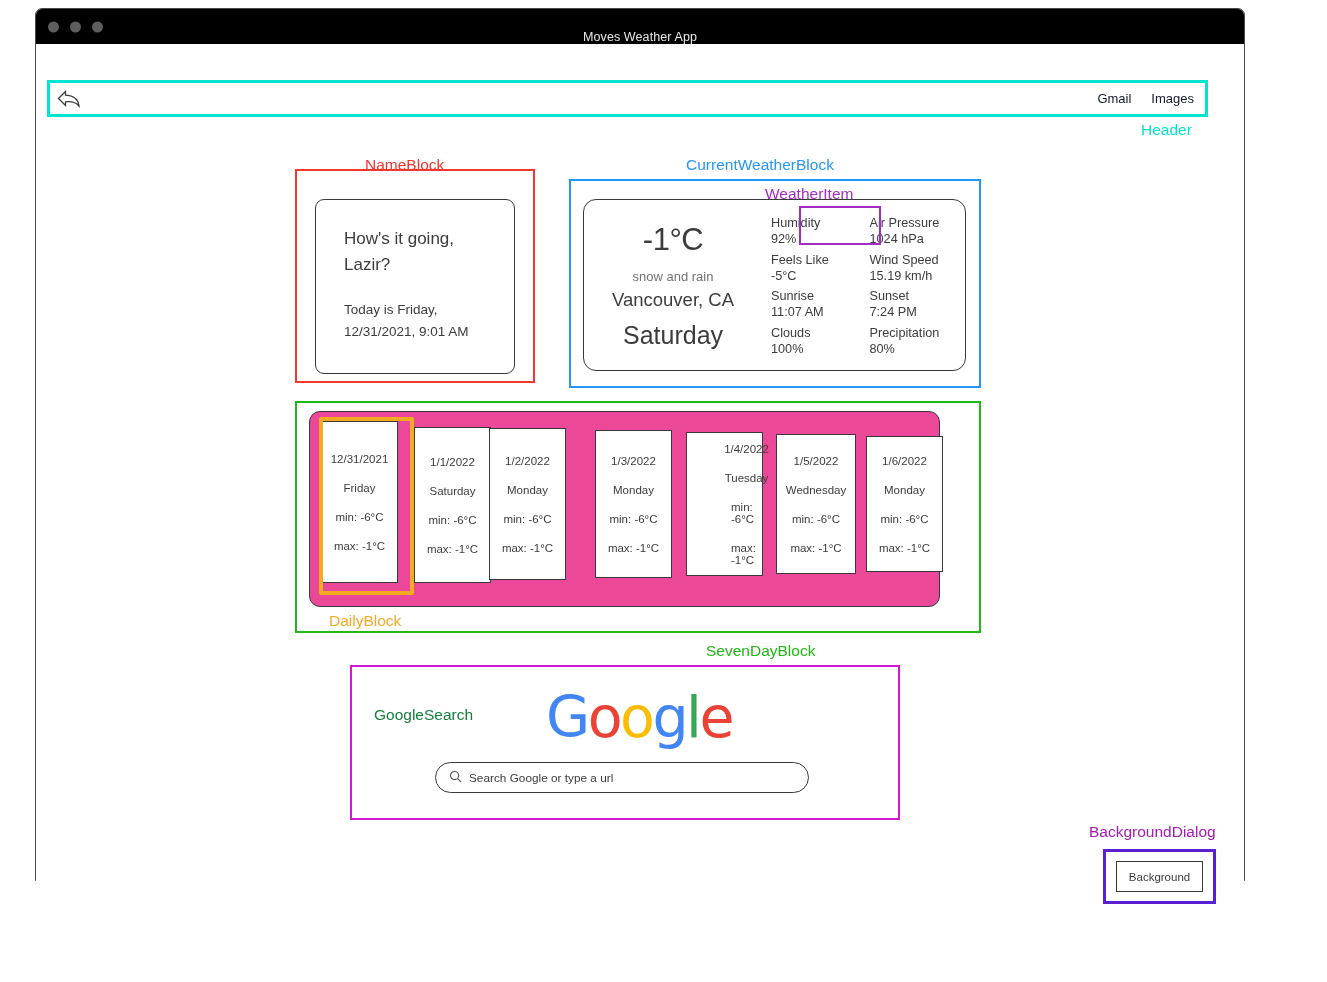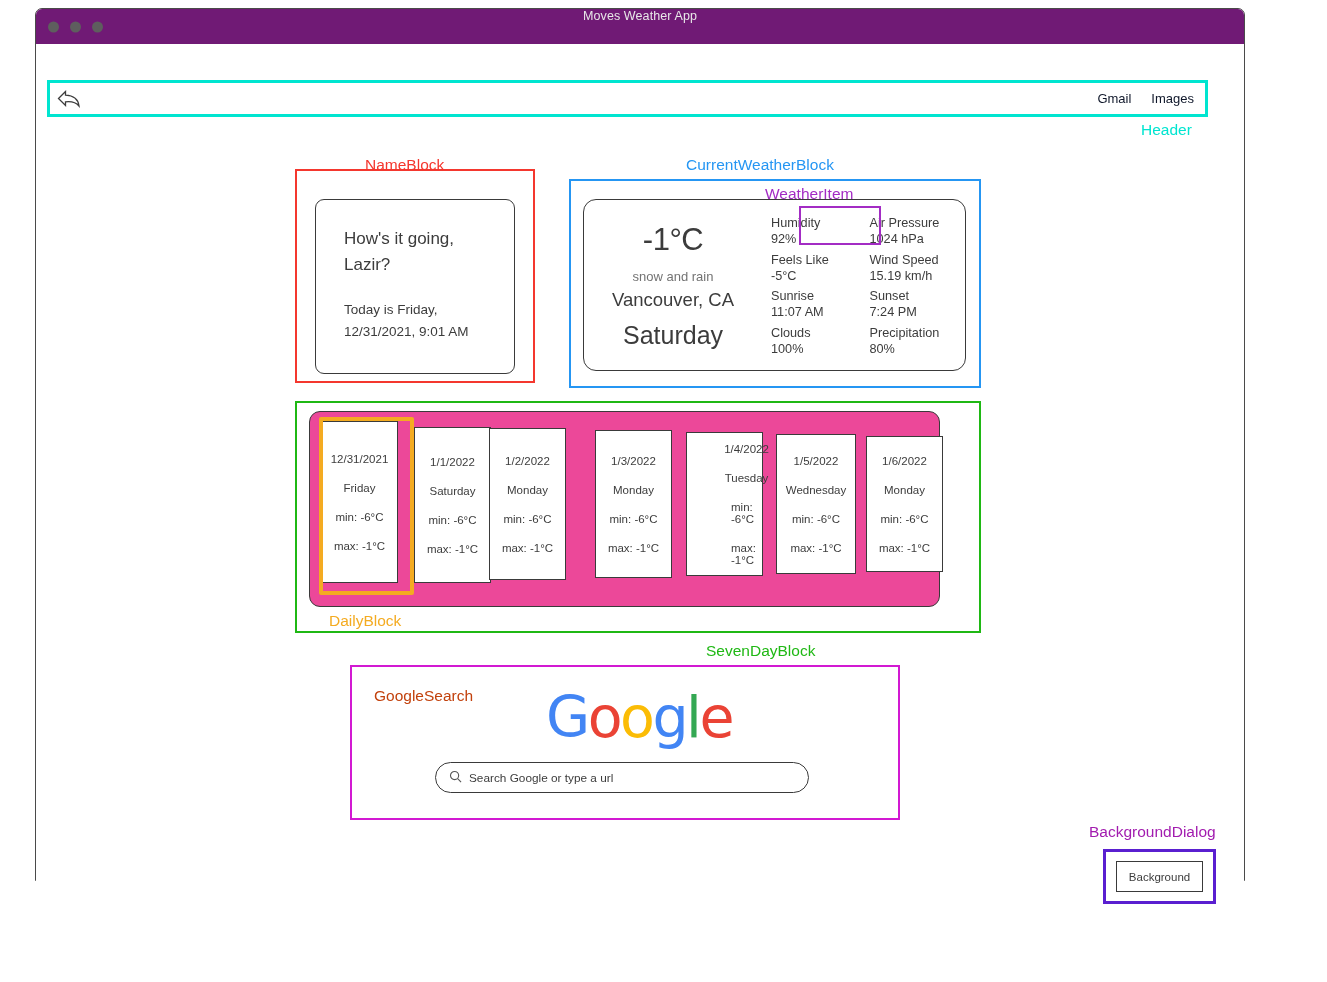--- a/index.html
+++ b/index.html
@@ -22,24 +22,24 @@
     left: 35px; top: 8px;
     width: 1210px; height: 873px;
     background: #ffffff;
     border: 1px solid #4a4a4a;
     border-radius: 7px 7px 0 0;
     box-sizing: border-box;
   }
   #titlebar {
     position: relative;
     height: 35px;
-    background: #701a75;
+    background: #000000;
     border-radius: 6px 6px 0 0;
     display: flex;
-    align-items: flex-start;
+    align-items: flex-end;
     justify-content: center;
   }
   #titlebar-title {
     color: #e8e8e8;
     font-size: 12.5px;
     letter-spacing: .1px;
   }
   .traffic-lights {
     position: absolute;
     left: 12px; top: 50%;
@@ -249,22 +249,22 @@
     border-radius: 2px;
   }
 
   
   #gs-box {
     left: 314px; top: 621px;
     width: 550px; height: 155px;
     border: 2px solid #d219d2;
   }
   #gs-label {
-    left: 338px; top: 643px;
-    color: #c2410c;
+    left: 338px; top: 662px;
+    color: #15803d;
   }
   #google-logo {
     position: absolute;
     left: 510px; top: 645px;
     font-size: 57px;
     letter-spacing: -2.5px;
     line-height: 1;
     font-family: "DejaVu Sans", sans-serif;
     font-weight: normal;
   }

